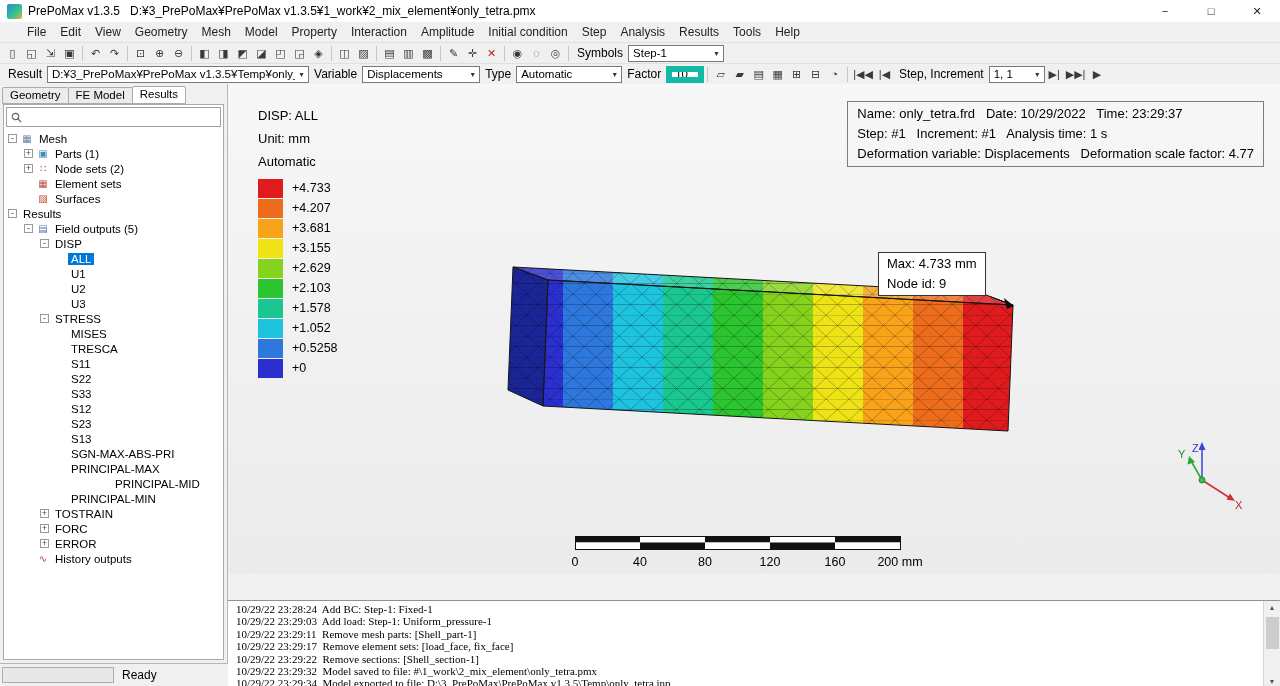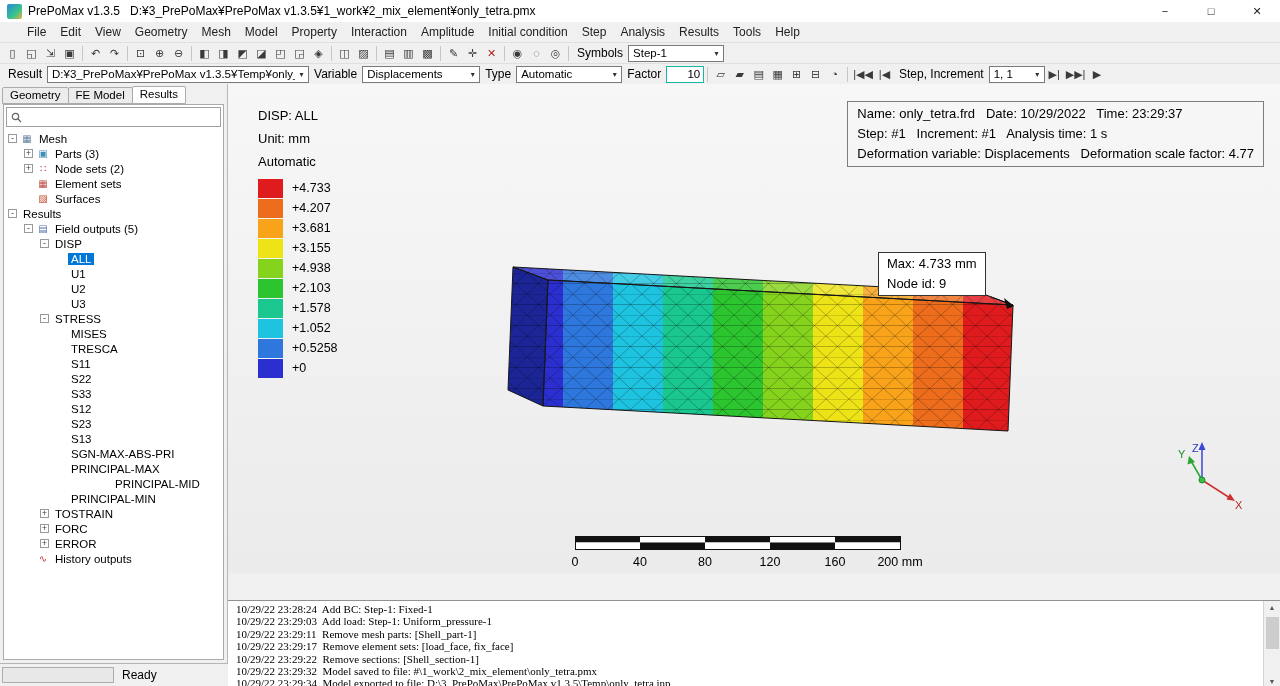--- a/index.html
+++ b/index.html
@@ -27,21 +27,21 @@
     border-top:1px solid #e0e0e0; flex:none; }
   .tb-icons { display:flex; align-items:center; }
   .tb-btn { min-width:19px; height:18px; padding:0 2px; display:flex; align-items:center; justify-content:center;
     font-size:11px; color:#3a3a3a; white-space:nowrap; }
   .tb-sep { width:1px; height:15px; background:#c6c6c6; margin:0 3px; flex:none; }
   .tb-label { margin:0 5px; font-size:12px; white-space:nowrap; }
   .combo { height:17px; background:#fff; border:1px solid #7a7a7a; display:flex; align-items:center;
     font-size:11.5px; padding-left:4px; flex:none; }
   .combo-text { flex:1; overflow:hidden; white-space:nowrap; }
   .combo-arrow { width:13px; text-align:center; font-size:8px; color:#333; flex:none; }
-  .tb-input { height:17px; border:1px solid #14b8a6; font-size:11.5px; padding:0 3px; text-align:right;
+  .tb-input { height:17px; border:6px solid #14b8a6; font-size:11.5px; padding:0 3px; 
     font-family:inherit; background:#fff; }
 
   
   .main { display:flex; height:579px; flex:none; }
 
   
   .left { width:228px; background:#f0f0f0; display:flex; flex-direction:column; border-right:1px solid #b8b8b8; flex:none; }
   .tabs { display:flex; align-items:flex-end; height:20px; padding:2px 0 0 2px; flex:none; }
   .tab { font-size:11.5px; padding:1px 7px 2px; border:1px solid #ababab; background:#ececec;
     margin-right:-1px; border-radius:2px 2px 0 0; white-space:nowrap; }
@@ -241,21 +241,21 @@
         </div>
         <div class="tree">
             <div class="trow" style="padding-left: 4px;">
               <span class="texp">-</span>
               <span class="ticon" style="color: rgb(95, 125, 156);">▦</span>
               <span class="tlabel">Mesh</span>
             </div>
             <div class="trow" style="padding-left: 20px;">
               <span class="texp">+</span>
               <span class="ticon" style="color: rgb(63, 143, 181);">▣</span>
-              <span class="tlabel">Parts (3)</span>
+              <span class="tlabel">Parts (1)</span>
             </div>
             <div class="trow" style="padding-left: 20px;">
               <span class="texp">+</span>
               <span class="ticon" style="color: rgb(192, 58, 58);">∷</span>
               <span class="tlabel">Node sets (2)</span>
             </div>
             <div class="trow" style="padding-left: 20px;">
               <span class="texp-sp"></span>
               <span class="ticon" style="color: rgb(185, 68, 61);">▦</span>
               <span class="tlabel">Element sets</span>
@@ -429,21 +429,21 @@
             <div class="lrow">
               <span class="lbox" style="background: rgb(248, 163, 26);"></span>
               <span class="lval">+3.681</span>
             </div>
             <div class="lrow">
               <span class="lbox" style="background: rgb(238, 227, 23);"></span>
               <span class="lval">+3.155</span>
             </div>
             <div class="lrow">
               <span class="lbox" style="background: rgb(134, 211, 29);"></span>
-              <span class="lval">+4.938</span>
+              <span class="lval">+2.629</span>
             </div>
             <div class="lrow">
               <span class="lbox" style="background: rgb(44, 196, 47);"></span>
               <span class="lval">+2.103</span>
             </div>
             <div class="lrow">
               <span class="lbox" style="background: rgb(25, 199, 143);"></span>
               <span class="lval">+1.578</span>
             </div>
             <div class="lrow">

